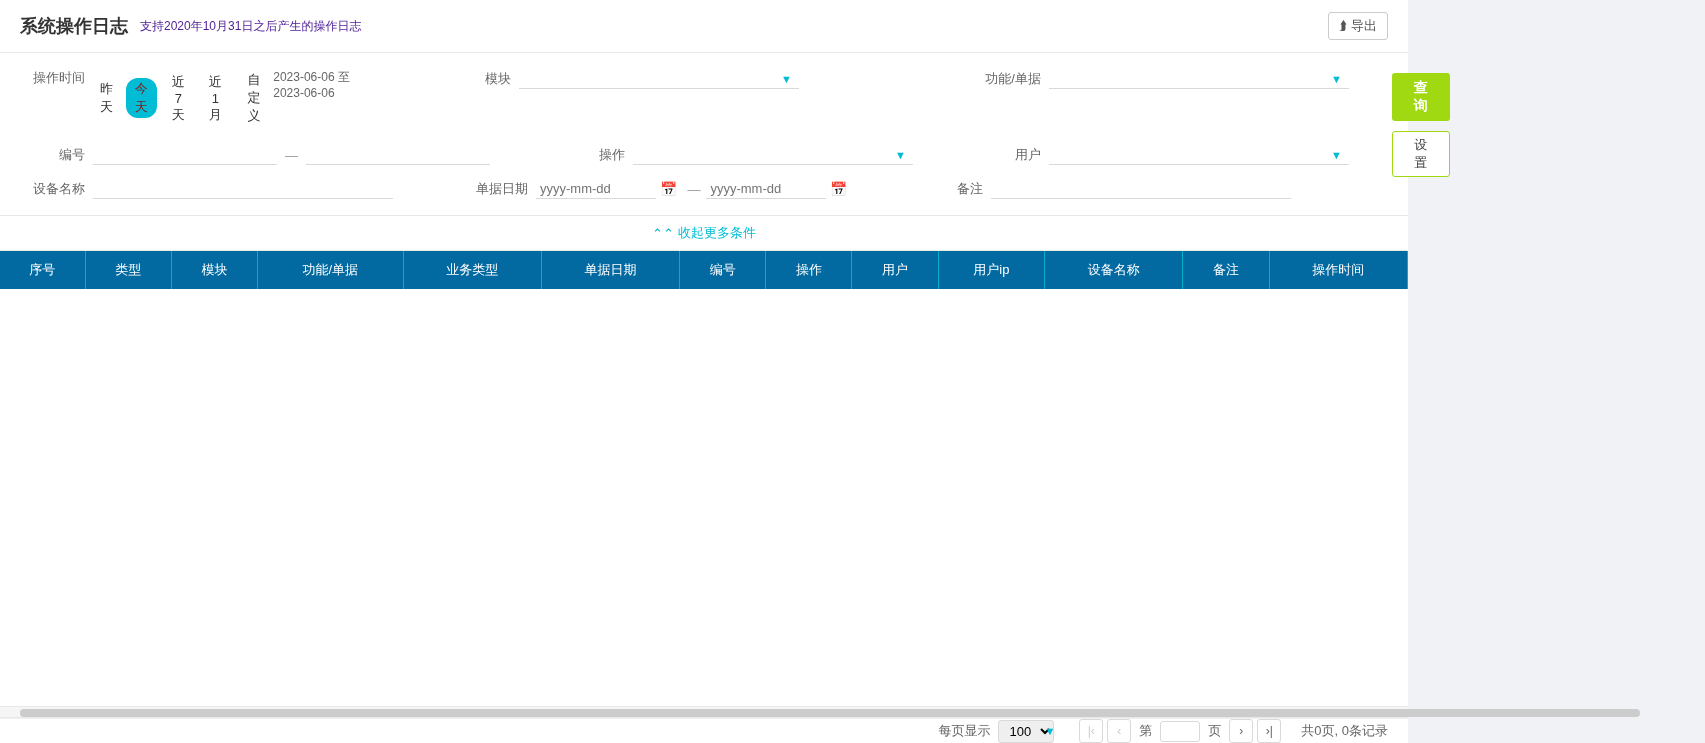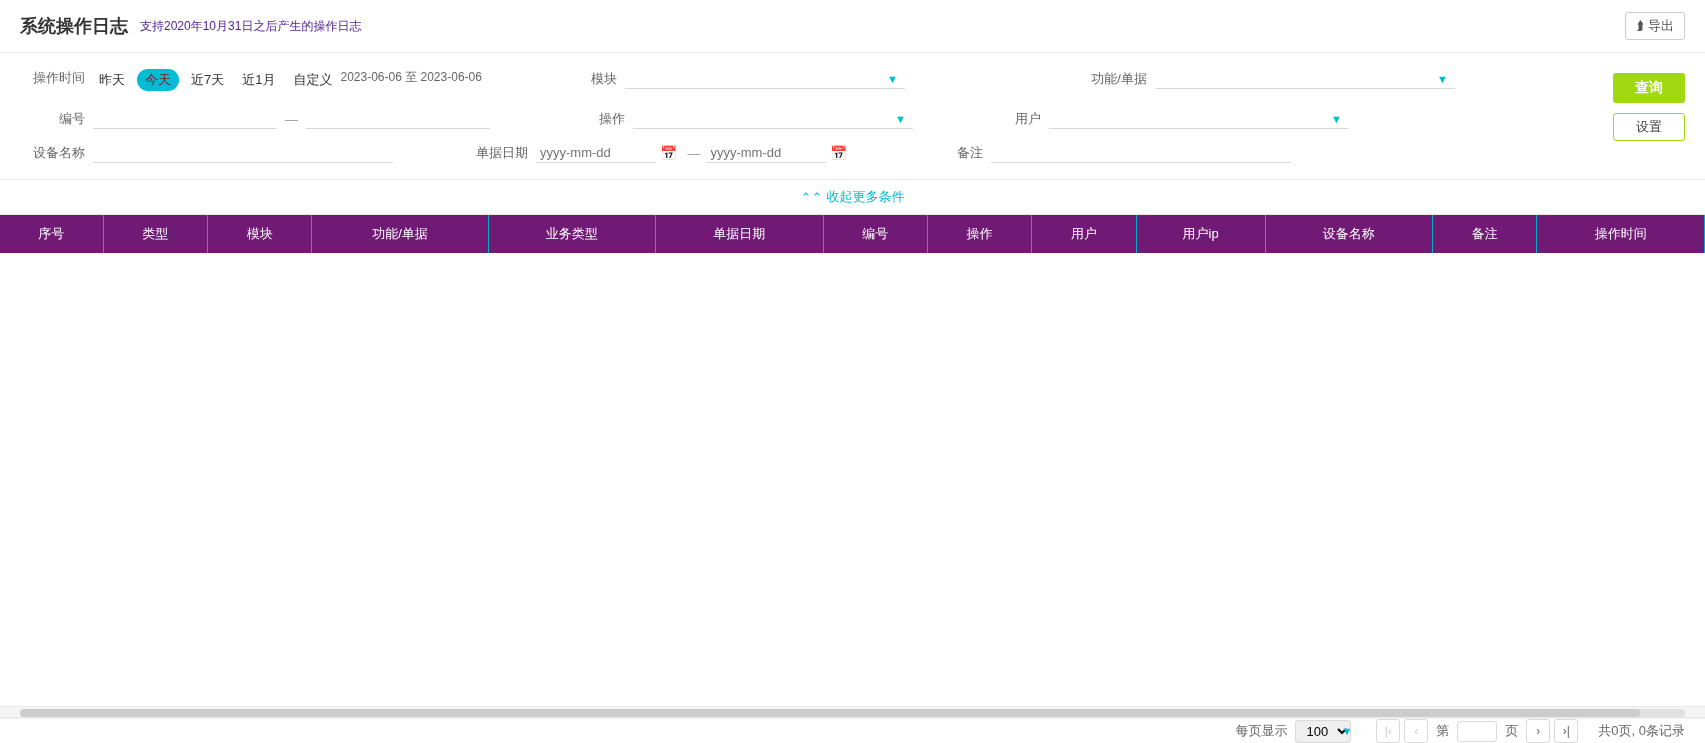--- a/index.html
+++ b/index.html
@@ -1,18 +1,18 @@
 <!DOCTYPE html>
 <html><head>
   <meta charset="utf-8">
   <style>
     * { box-sizing: border-box; margin: 0; padding: 0; }
     body { font-family: 'Microsoft YaHei', Arial, sans-serif; font-size: 13px; background: #f0f2f5; color: #333; }
 
-    .page-container { width: 1705px; min-height: 743px; background: #f0f2f5; display: flex; flex-direction: column; }
+    .page-container { width: 1408px; min-height: 743px; background: #f0f2f5; display: flex; flex-direction: column; }
 
     
     .page-header { background: #fff; padding: 12px 20px; display: flex; align-items: center; border-bottom: 1px solid #e8e8e8; }
     .page-title { font-size: 18px; font-weight: bold; color: #333; margin-right: 12px; }
     .page-subtitle { font-size: 12px; color: #4c1d95; }
     .export-btn { margin-left: auto; display: flex; align-items: center; gap: 4px; border: 1px solid #ccc; background: #fff; padding: 4px 10px; border-radius: 3px; cursor: pointer; font-size: 13px; color: #555; }
 
     
     .filter-area { background: #fff; padding: 16px 20px; border-bottom: 1px solid #e8e8e8; }
 
@@ -30,21 +30,21 @@
     .query-btn { background: #a0d911; border: none; color: #fff; padding: 6px 22px; border-radius: 3px; cursor: pointer; font-size: 14px; font-weight: bold; }
     .settings-btn { background: #fff; border: 1px solid #a0d911; color: #404040; padding: 4px 18px; border-radius: 3px; cursor: pointer; font-size: 13px; }
 
     
     .collapse-bar { background: #fff; display: flex; justify-content: center; align-items: center; padding: 8px 0; border-bottom: 1px solid #e8e8e8; cursor: pointer; }
     .collapse-btn { border: none; background: none; color: #00bcd4; font-size: 13px; cursor: pointer; display: flex; align-items: center; gap: 4px; }
 
     
     .table-container { background: #fff; flex: 1; display: flex; flex-direction: column; }
     .data-table { width: 100%; border-collapse: collapse; }
-    .data-table thead tr { background: #701a75; }
+    .data-table thead tr { background: #0369a1; }
     .data-table thead th { color: #fff; font-size: 13px; font-weight: normal; padding: 10px 8px; text-align: center; border-right: 1px solid #00afc5; white-space: nowrap; }
 
     
     .empty-body { flex: 1; min-height: 380px; background: #fff; }
 
     
     .scrollbar-area { height: 12px; background: #f5f5f5; border-top: 1px solid #e8e8e8; border-bottom: 1px solid #e8e8e8; padding: 2px 20px; }
     .scrollbar-track { height: 8px; background: #e0e0e0; border-radius: 4px; position: relative; }
     .scrollbar-thumb { width: 1620px; height: 8px; background: #ccc; border-radius: 4px; }
 

